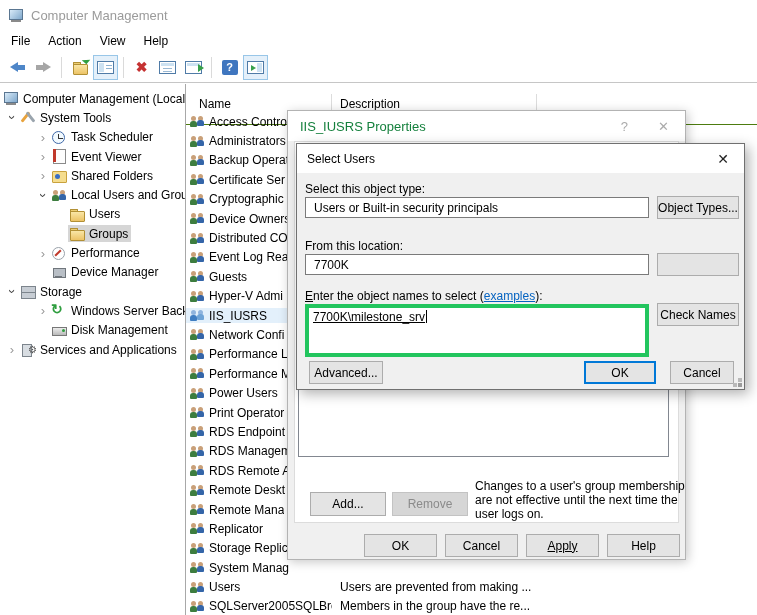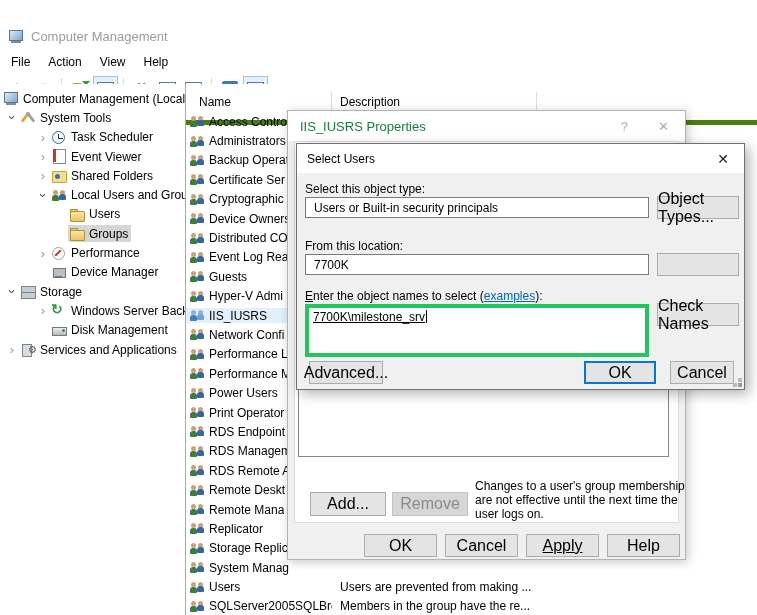--- a/index.html
+++ b/index.html
@@ -1,21 +1,21 @@
 <!DOCTYPE html>
 <html><head>
 <meta charset="utf-8">
 <style>
   html,body{margin:0;padding:0;background:#cfcfcf;}
   *{box-sizing:border-box;}
   .win{position:relative;width:757px;height:615px;background:#fff;overflow:hidden;
        font-family:"Liberation Sans",sans-serif;font-size:12px;color:#000;}
 
   
-  .titlebar{height:30px;display:flex;align-items:center;padding-left:8px;gap:7px;background:#fff;margin-top:21px;}
+  .titlebar{height:30px;display:flex;align-items:center;padding-left:8px;gap:7px;background:#fff;}
   .titlebar .title{color:#9b9b9b;font-size:13px;}
   .menubar{height:22px;display:flex;align-items:center;padding-left:2px;background:#fff;}
   .menu{padding:2px 9px;cursor:default;}
   .toolbar{height:31px;display:flex;align-items:center;padding-left:5px;gap:1px;background:#fff;border-bottom:1px solid #c6c6c6;}
   .tbtn{width:25px;height:25px;display:flex;align-items:center;justify-content:center;border:1px solid transparent;position:relative;}
   .tbtn.active{background:#e4f0fa;border-color:#98c6e8;}
   .sep{width:1px;height:21px;background:#dadada;margin:0 4px;}
 
   .arrL,.arrR{display:flex;align-items:center;}
   .arrL::before{content:"";border-top:5px solid transparent;border-bottom:5px solid transparent;border-right:8px solid #4e86c8;}
@@ -71,35 +71,35 @@
   .tree{width:186px;border-right:1px solid #a8a8a8;padding-top:5px;overflow:hidden;}
   .trow{display:flex;align-items:center;height:19.3px;white-space:nowrap;cursor:default;}
   .arr{width:14px;flex:none;text-align:center;}
   .arr.c::before{content:"›";color:#9a9a9a;font-size:13px;}
   .arr.e::before{content:"›";display:inline-block;transform:rotate(90deg);color:#444;font-size:13px;}
   .lv0{padding-left:2px;} .lv1{padding-left:5px;align-items:center;} .lv2{padding-left:36px;} .lv3{padding-left:54px;}
   .tsel{display:flex;align-items:center;padding:1px 3px 1px 1px;gap:4px;}
   .trow.sel .tsel{background:#d6d6d6;}
 
   .listpanel{flex:1;position:relative;overflow:hidden;}
-  .lheader{height:41px;display:flex;align-items:center;border-bottom:5px solid #4d7c0f;}
+  .lheader{height:41px;display:flex;align-items:center;border-bottom:1px solid #4d7c0f;}
   .hcell{height:20px;display:flex;align-items:center;border-right:1px solid #dcdcdc;}
   .h-name{width:146px;padding-left:13px;}
   .h-desc{width:205px;padding-left:8px;}
   .h-rest{flex:1;border-right:none;}
   .lrows{position:absolute;top:28px;left:0;right:0;}
   .lrow{display:flex;align-items:center;height:19.4px;cursor:default;}
   .namecell{display:flex;align-items:center;width:146px;padding-left:3px;gap:4px;overflow:hidden;}
   .lname{white-space:nowrap;overflow:hidden;}
   .lrow.sel .namecell{background:#e3f0fb;}
   .ldesc{padding-left:8px;white-space:nowrap;overflow:hidden;}
 
   
   .btn{background:#e4e4e4;border:1px solid #acacac;display:flex;align-items:center;justify-content:center;
-       font-family:"Liberation Sans",sans-serif;font-size:16px;cursor:default;}
+       font-family:"Liberation Sans",sans-serif;font-size:12px;cursor:default;}
   .btn.default{border:2px solid #0078d7;}
   .btn.disabled{background:#d6d6d6;border-color:#c3c3c3;color:#8b8b8b;}
   .field{background:#fff;border:1px solid #7a7a7a;display:flex;align-items:center;padding-left:8px;white-space:nowrap;overflow:hidden;}
 
   
   .propdlg{position:absolute;left:287px;top:110px;width:399px;height:450px;background:#f0f0f0;
            border:1px solid #b3b3b3;z-index:10;box-shadow:2px 2px 10px rgba(0,0,0,.22);}
   .pdtitle{height:30px;background:#fff;display:flex;align-items:center;padding-left:12px;color:#15803d;font-size:13px;}
   .pdsys{position:absolute;top:8px;right:16px;display:flex;gap:30px;color:#ababab;font-size:13px;}
   .pdpage{position:absolute;left:6px;right:6px;top:30px;bottom:36px;background:#fff;border:1px solid #dcdcdc;}

